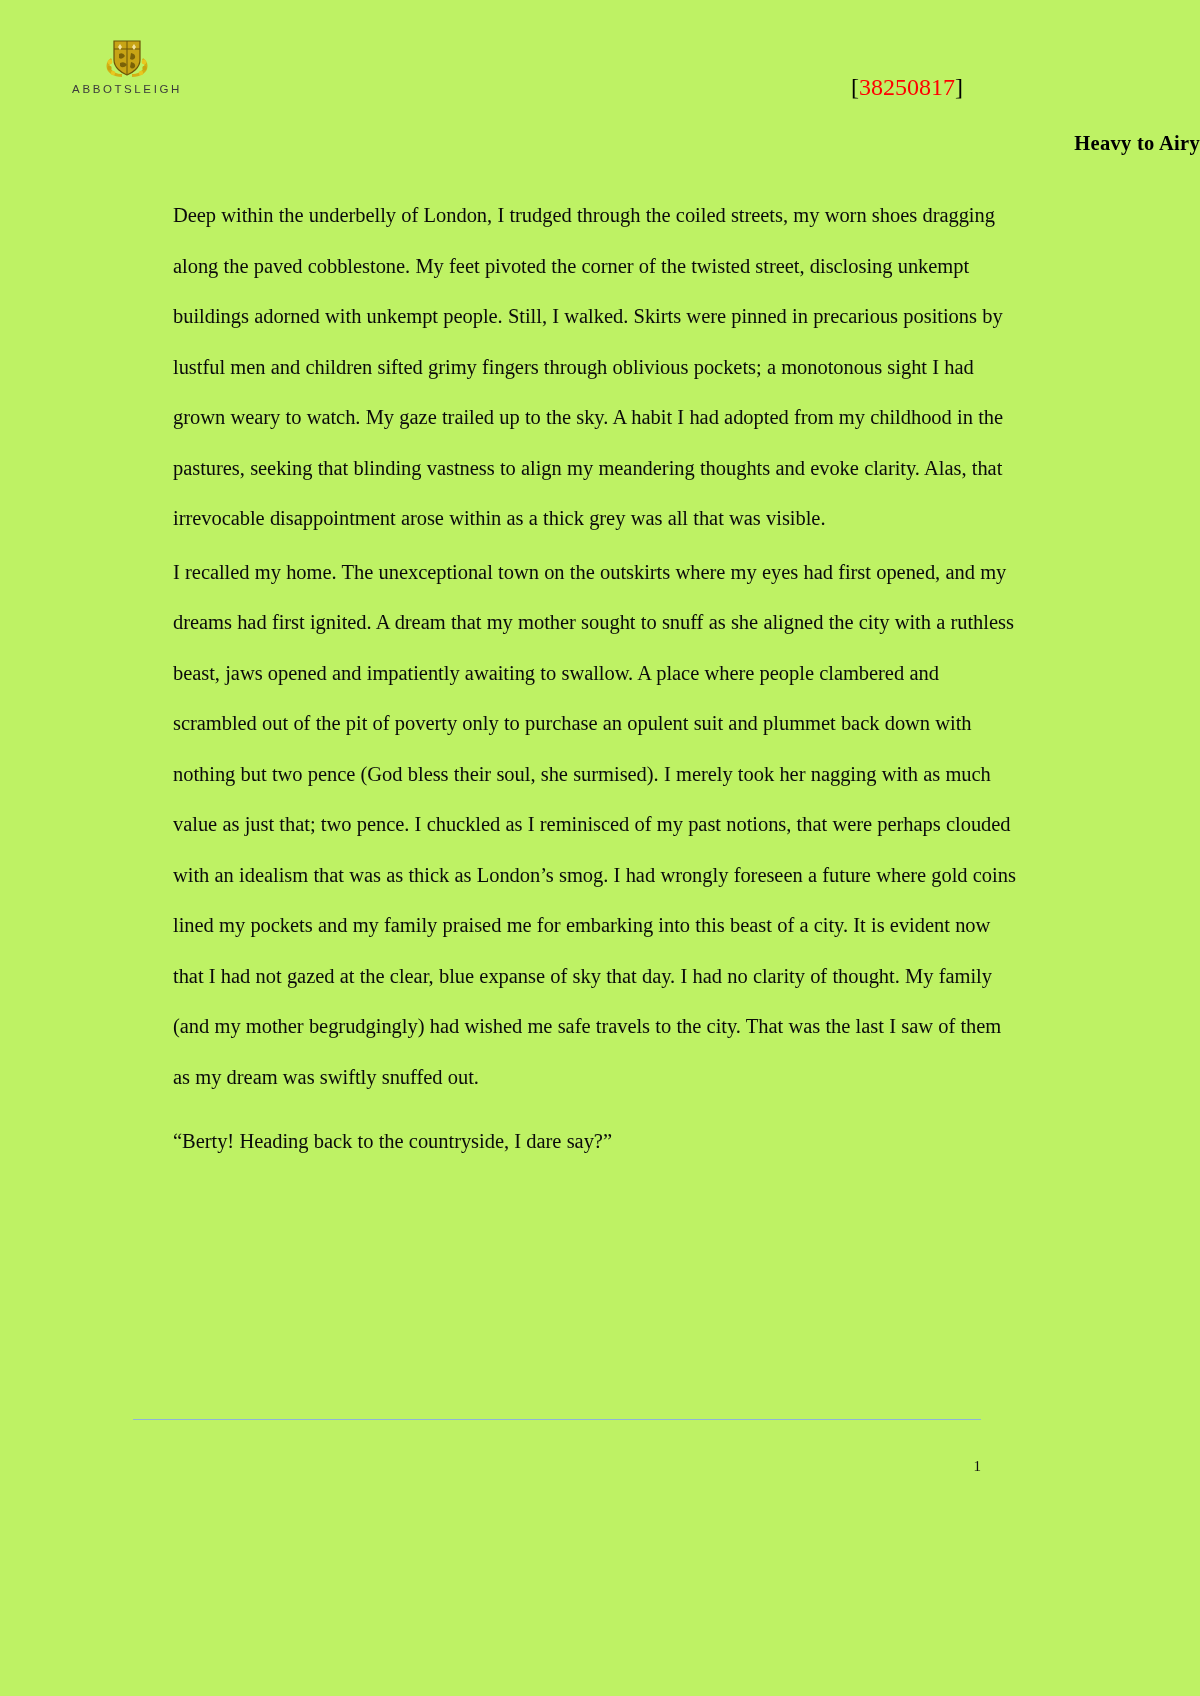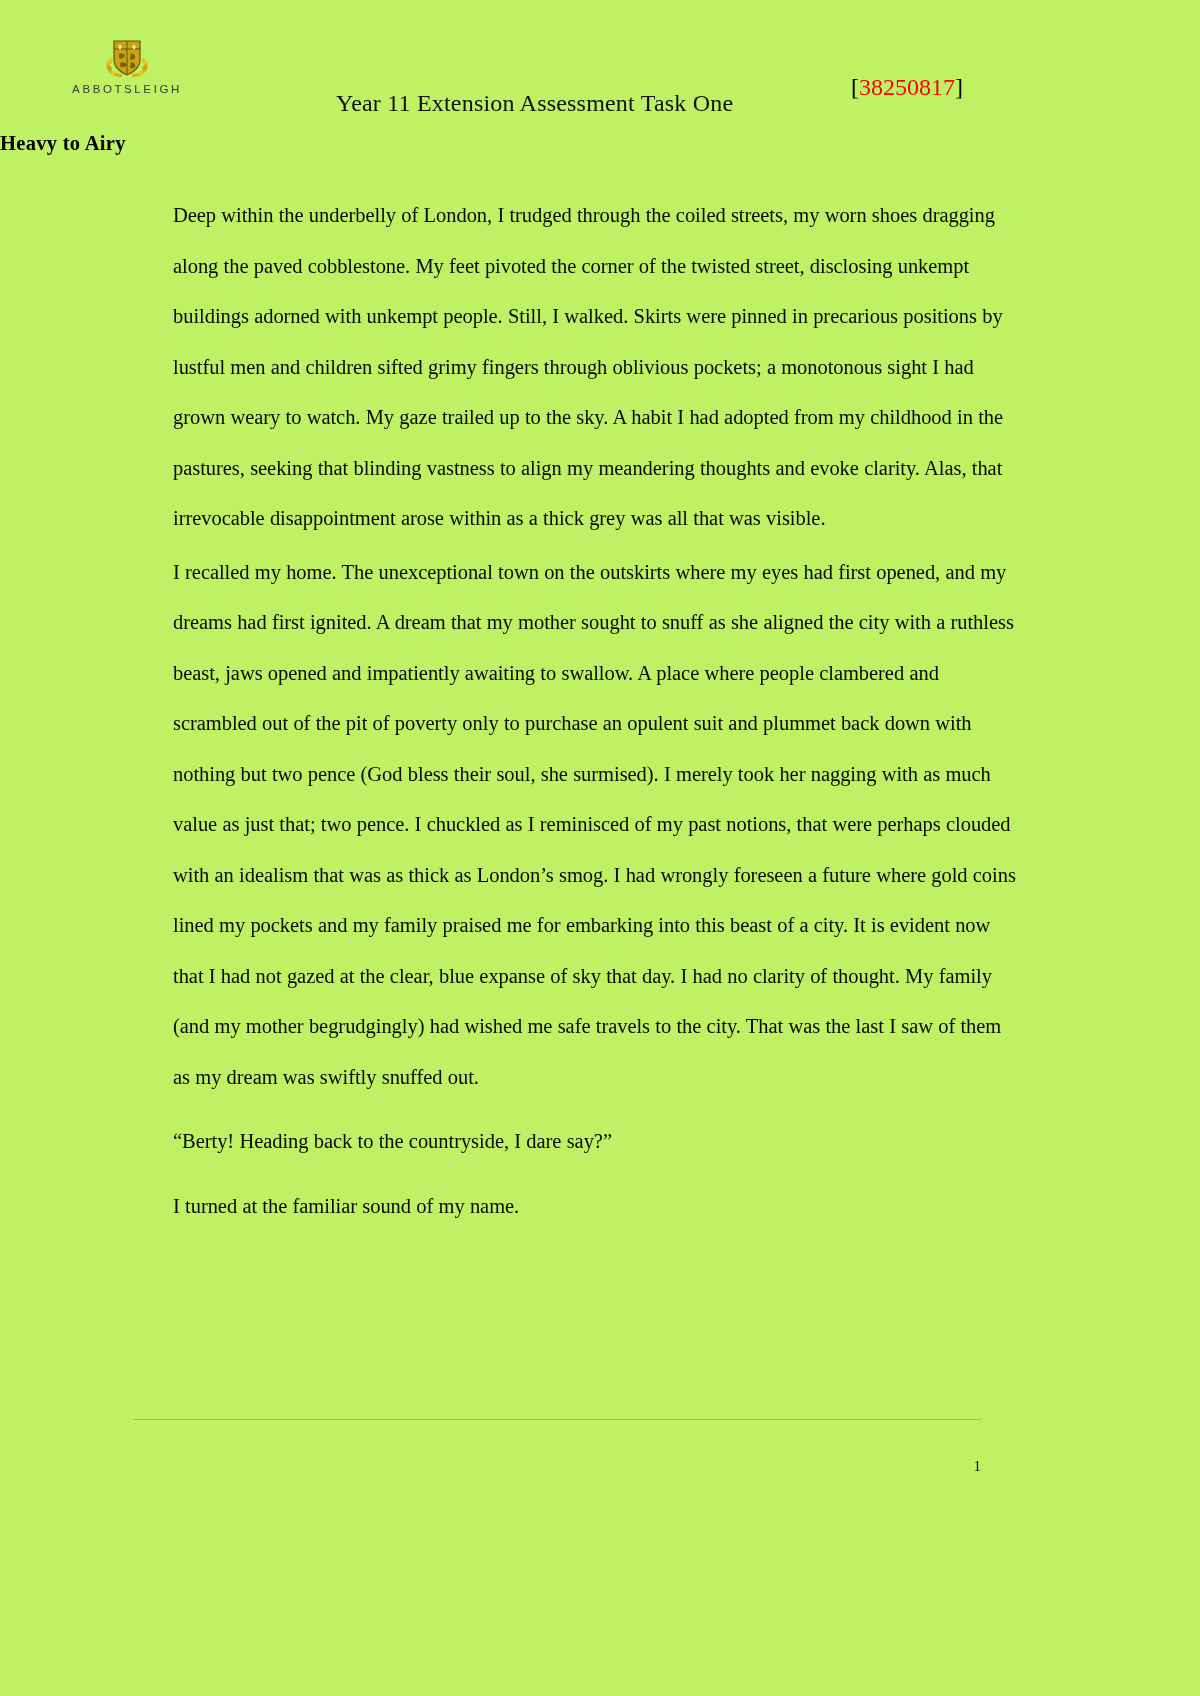--- a/index.html
+++ b/index.html
@@ -70,21 +70,21 @@
   .header-code .code-digits {
     color: #ff0000;
   }
 
   
   .doc-title {
     position: absolute;
     top: 132px;
     left: 0;
     width: 1200px;
-    text-align: left;
+    text-align: right;
     font-size: 20.5px;
     font-weight: bold;
     letter-spacing: 0.3px;
   }
   .body-text {
     position: absolute;
     top: 190px;
     left: 133px;
     width: 848px;
     margin-left: 40px;
@@ -144,32 +144,30 @@
         <path d="M19 8 l2 3 l-2 3 l-2 -3 Z" fill="#f2e3a0"></path>
         <path d="M33 8 l2 3 l-2 3 l-2 -3 Z" fill="#f2e3a0"></path>
         <path d="M18 18 q4 -2 6 2 q-3 4 -6 2 Z" fill="#7a6208"></path>
         <path d="M30 17 q5 1 4 5 q-2 3 -5 1 Z" fill="#7a6208"></path>
         <path d="M19 27 q5 -2 7 2 q-4 4 -7 1 Z" fill="#7a6208"></path>
         <path d="M30 26 q5 1 4 5 q-3 3 -5 0 Z" fill="#7a6208"></path>
       </svg>
       <span class="logo-wordmark">ABBOTSLEIGH</span>
     </div>
 
-    <div class="header-title">Year 11 Extension Assessment Task One</div>
 
     <div class="header-code">
       <span>[</span><span class="code-digits">38250817</span><span>]</span>
     </div>
   </div>
 
   <div class="doc-title">Heavy to Airy</div>
 
   <div class="body-text">
     <p class="para">Deep within the underbelly of London, I trudged through the coiled streets, my worn shoes dragging along the paved cobblestone. My feet pivoted the corner of the twisted street, disclosing unkempt buildings adorned with unkempt people. Still, I walked. Skirts were pinned in precarious positions by lustful men and children sifted grimy fingers through oblivious pockets; a monotonous sight I had grown weary to watch. My gaze trailed up to the sky. A habit I had adopted from my childhood in the pastures, seeking that blinding vastness to align my meandering thoughts and evoke clarity. Alas, that irrevocable disappointment arose within as a thick grey was all that was visible.</p>
     <p class="para">I recalled my home. The unexceptional town on the outskirts where my eyes had first opened, and my dreams had first ignited. A dream that my mother sought to snuff as she aligned the city with a ruthless beast, jaws opened and impatiently awaiting to swallow. A place where people clambered and scrambled out of the pit of poverty only to purchase an opulent suit and plummet back down with nothing but two pence (God bless their soul, she surmised). I merely took her nagging with as much value as just that; two pence. I chuckled as I reminisced of my past notions, that were perhaps clouded with an idealism that was as thick as London’s smog. I had wrongly foreseen a future where gold coins lined my pockets and my family praised me for embarking into this beast of a city. It is evident now that I had not gazed at the clear, blue expanse of sky that day. I had no clarity of thought. My family (and my mother begrudgingly) had wished me safe travels to the city. That was the last I saw of them as my dream was swiftly snuffed out.</p>
     <p class="para gap-before">“Berty! Heading back to the countryside, I dare say?”</p>
-    <p class="para gap-before">I turned at the familiar sound of my name.</p>
   </div>
 
   <div class="footer-rule"></div>
   <div class="page-number">1</div>
 
 </div>
 
 </body></html>

